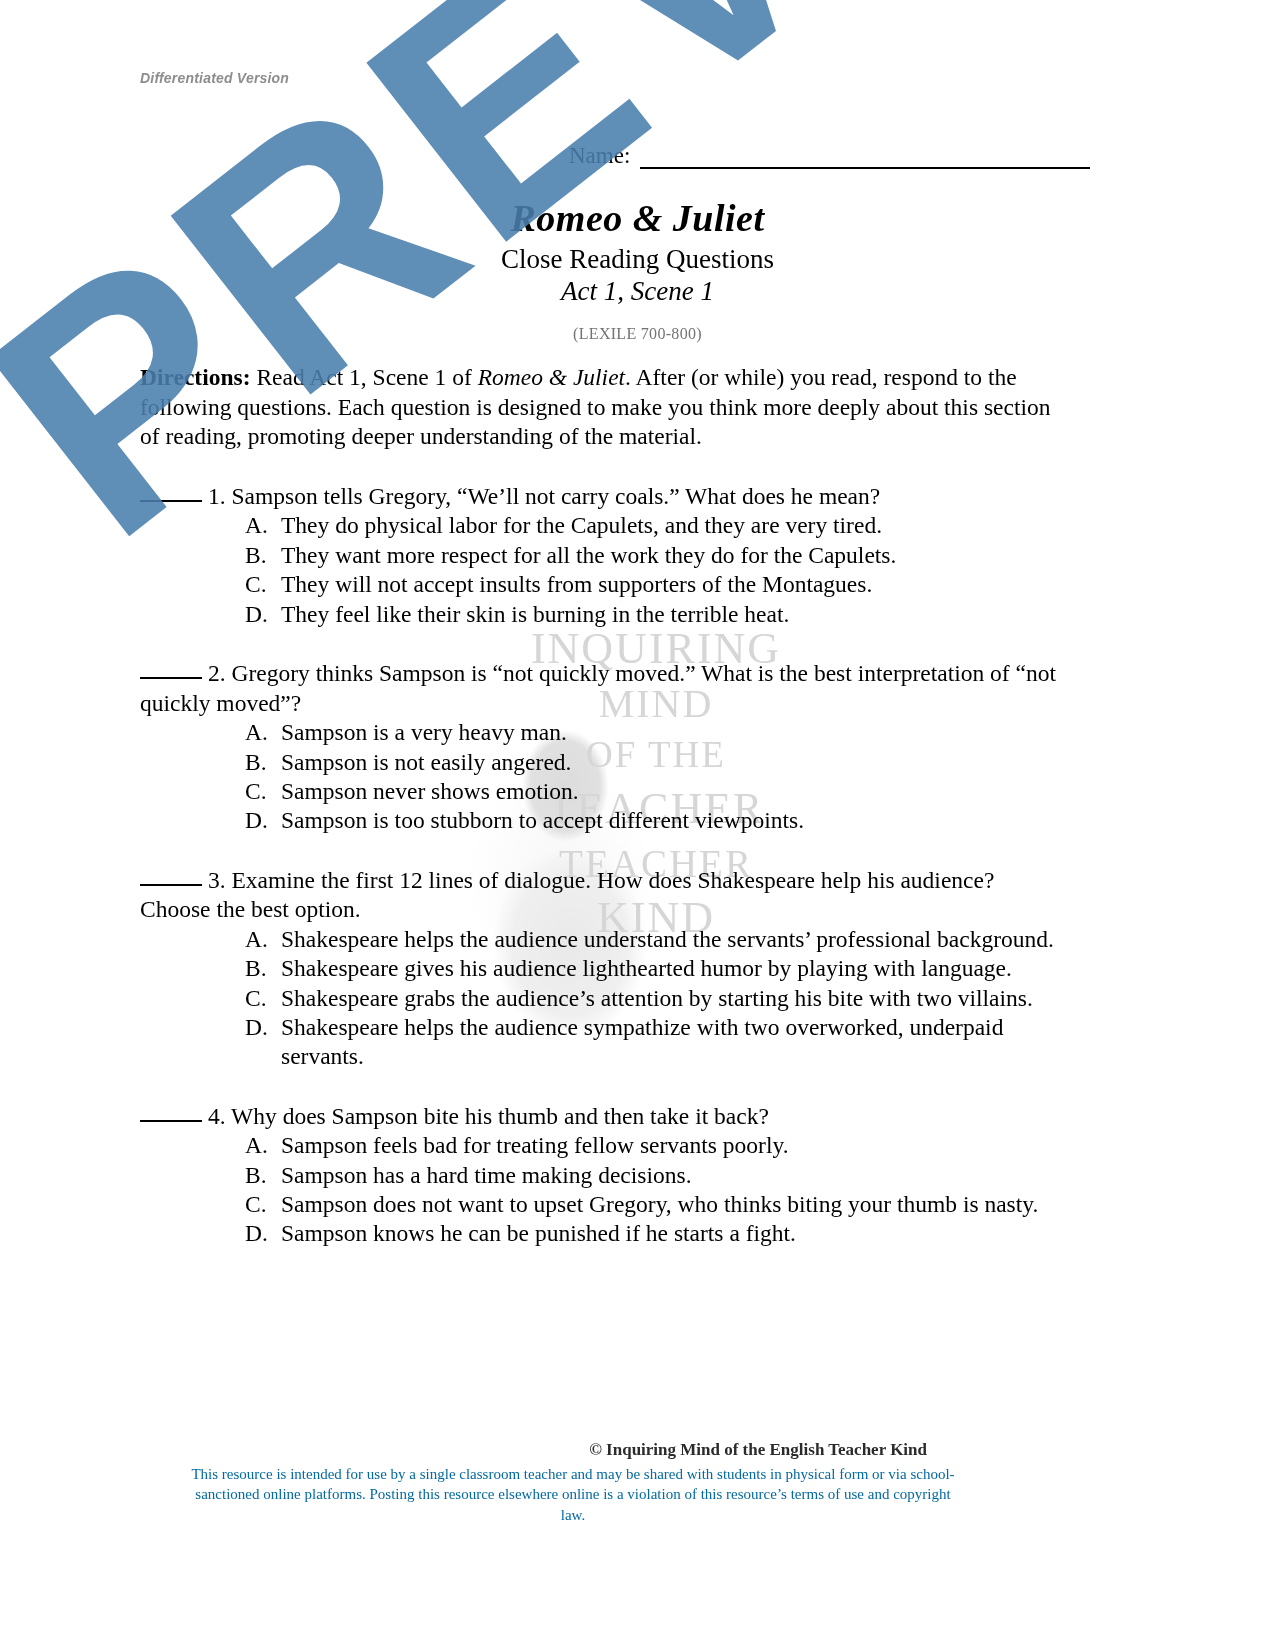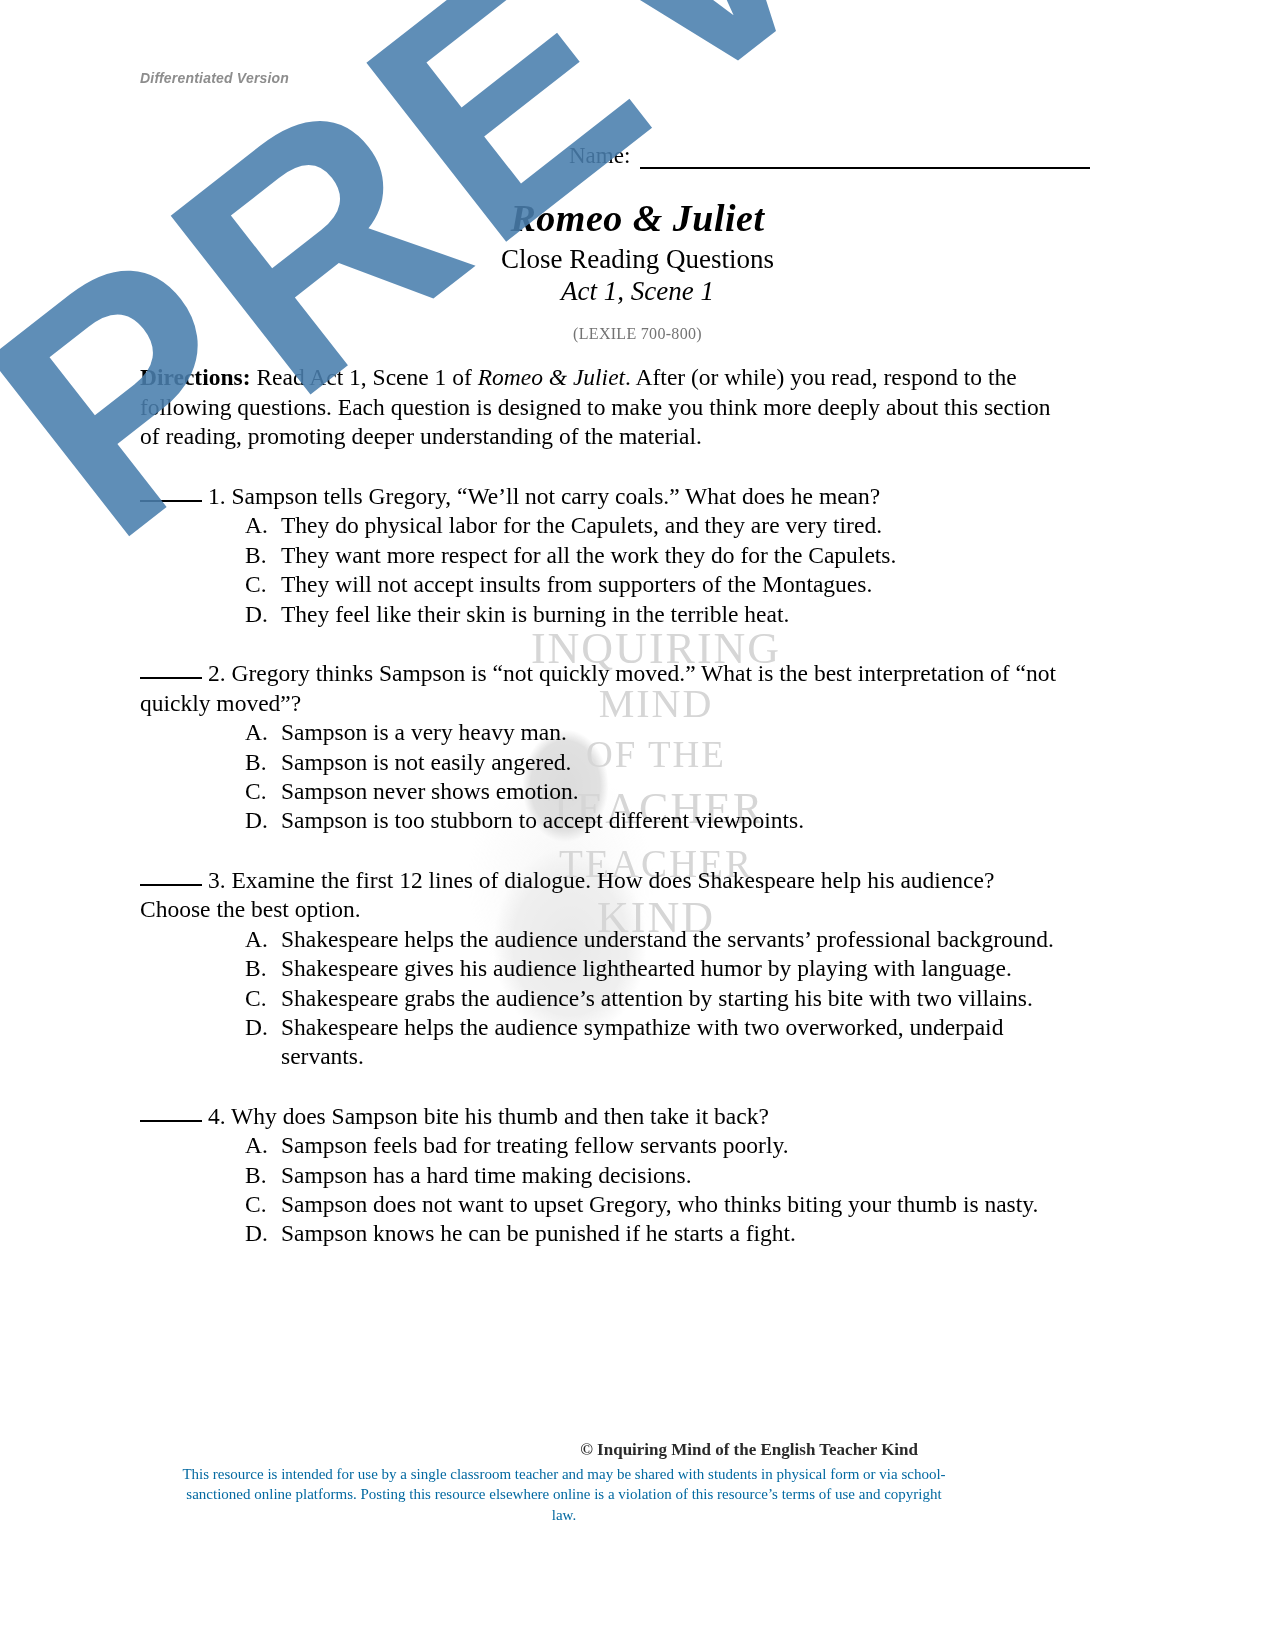--- a/index.html
+++ b/index.html
@@ -173,21 +173,21 @@
     line-height: 1.25;
   }
   ol.choices li .letter {
     position: absolute;
     left: 0;
     top: 0;
   }
 
   .footer {
     position: absolute;
-    left: 5px;
+    left: 14px;
     top: 1440px;
     width: 1118px;
   }
   .footer-copy {
     text-align: right;
     padding-right: 205px;
     font-size: 17px;
     color: #2b2b2b;
     font-weight: bold;
   }

